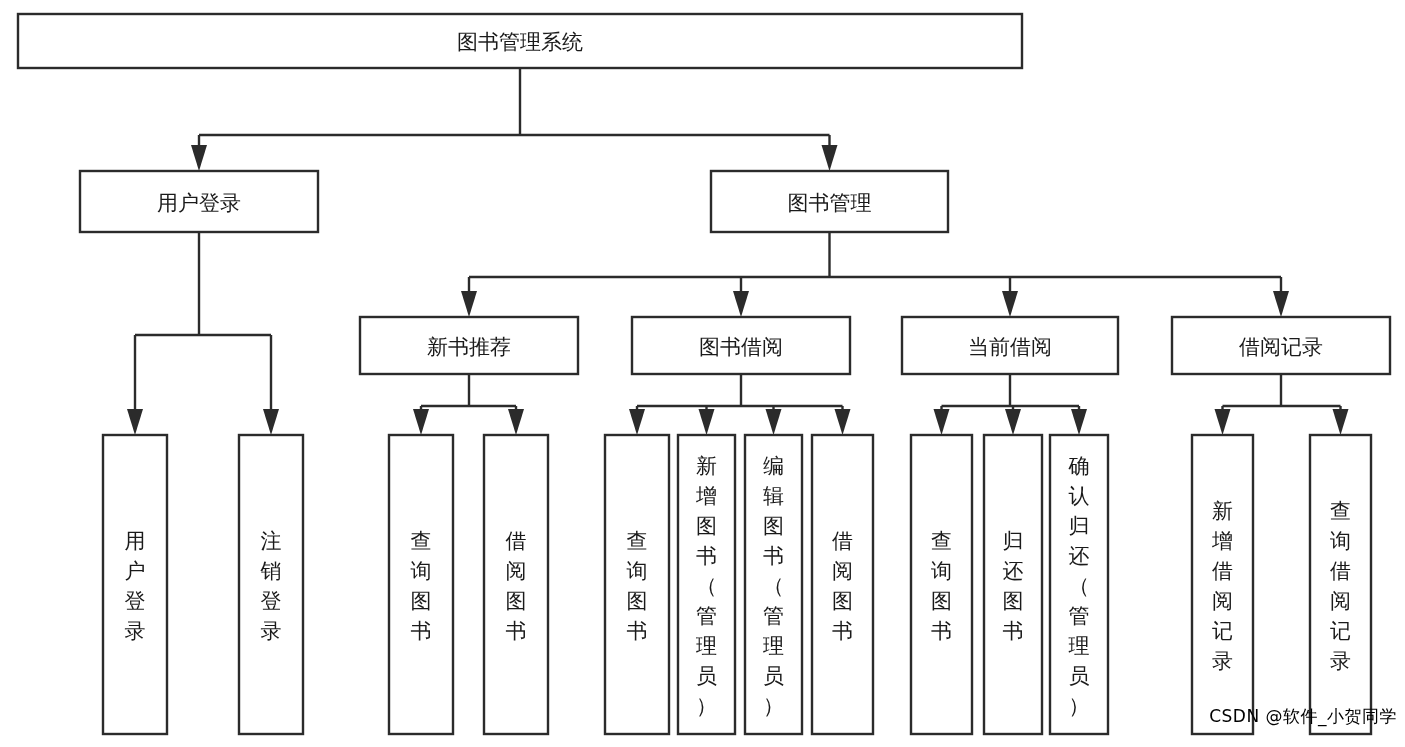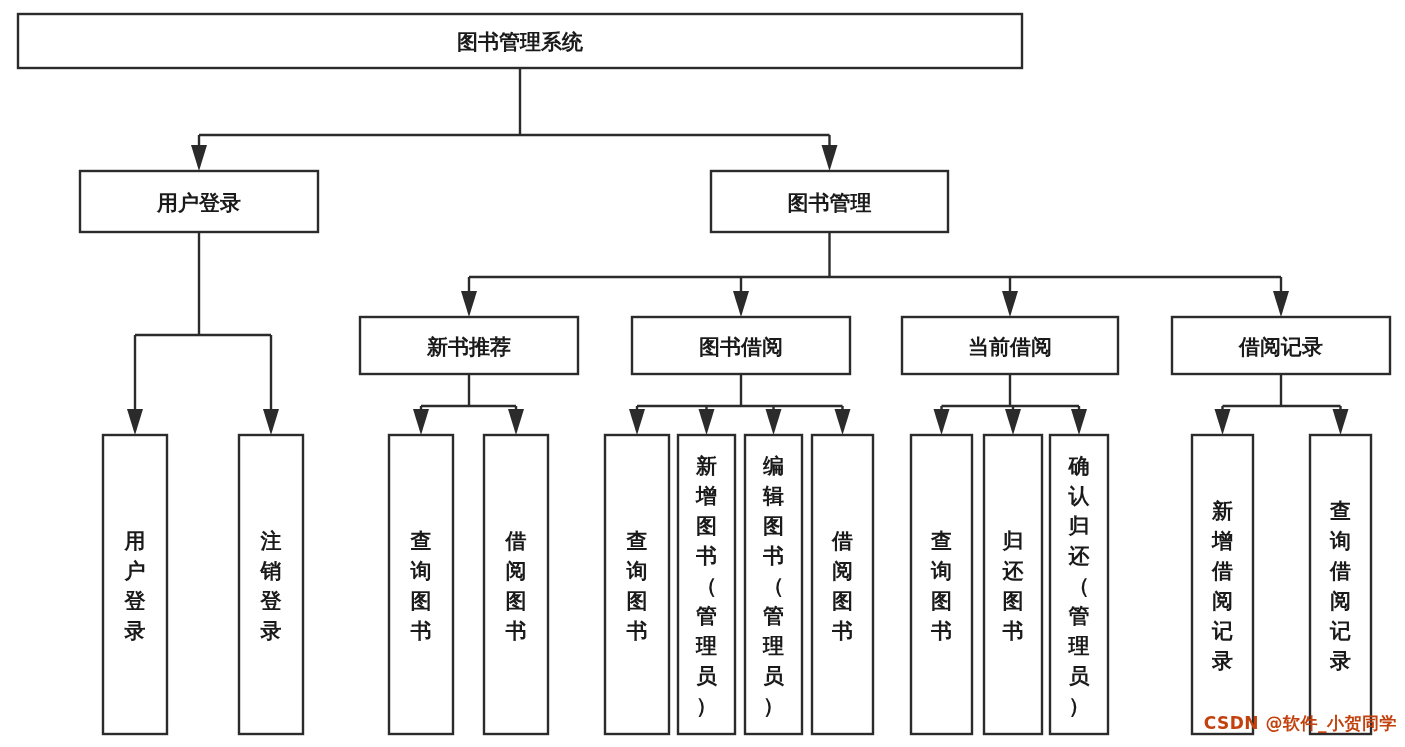--- a/index.html
+++ b/index.html
@@ -9,21 +9,20 @@
   }
   body {
     font-family: "DejaVu Sans", "Liberation Sans", sans-serif;
   }
   #diagram-root {
     position: relative;
     width: 1405px;
     height: 747px;
     background: #ffffff;
     overflow: hidden;
-    font-weight: bold;
   }
   svg#tree {
     position: absolute;
     left: 0;
     top: 0;
     width: 1405px;
     height: 747px;
   }
   .node-rect {
     fill: #ffffff;
@@ -49,24 +48,24 @@
   }
   .node-label-v {
     font-family: "DejaVu Sans", "Liberation Sans", sans-serif;
     fill: #1a1a1a;
     font-size: 21px;
     text-anchor: middle;
   }
   .watermark {
     position: absolute;
     right: 8px;
-    bottom: 12px;
+    bottom: 19px;
     font-family: "DejaVu Sans", "Liberation Sans", sans-serif;
     font-size: 17px;
-    color: #c2410c;
+    color: #000000;
     letter-spacing: 0.5px;
     white-space: nowrap;
     user-select: none;
   }
 </style>
 </head>
 <body>
 
 <div id="diagram-root">
   <svg id="tree" viewBox="0 0 1405 747">

